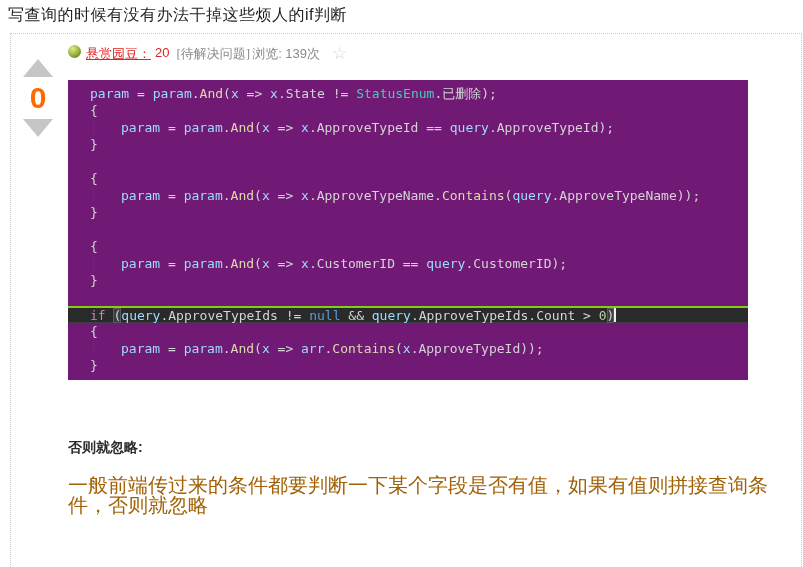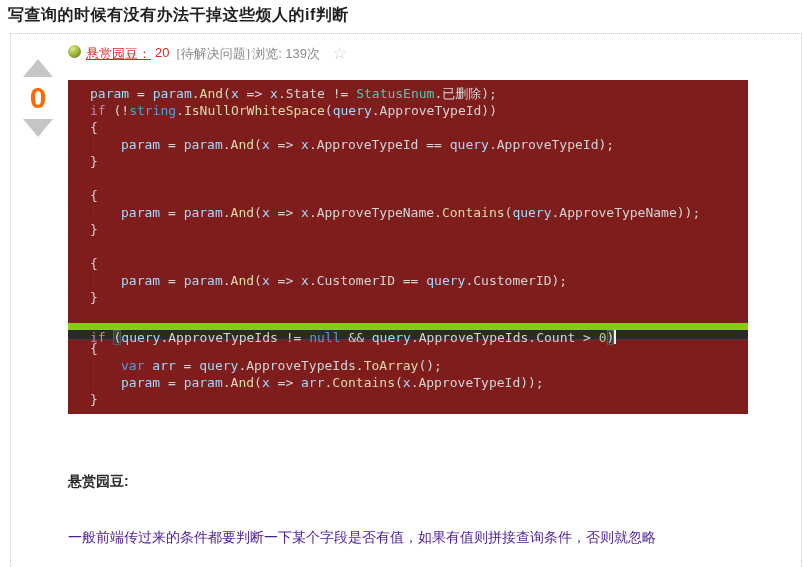--- a/index.html
+++ b/index.html
@@ -1,20 +1,20 @@
 <!DOCTYPE html>
 <html><head>
 <meta charset="utf-8">
 <style>
   * { box-sizing: border-box; margin: 0; padding: 0; }
   html, body { width: 803px; height: 567px; overflow: hidden; background: #fff;
     font-family: "Liberation Sans", sans-serif; position: relative; }
 
   .page-title { position: absolute; left: 8px; top: 5px; font-size: 16px;
-    font-weight: bold; color: #1f1f1f; letter-spacing: 0.5px; }
+    font-weight: normal; color: #1f1f1f; letter-spacing: 0.5px; }
 
   .qbox { position: absolute; left: 10px; top: 33px; width: 792px; height: 560px;
     border: 1px dotted #c9c9c9; background: #fff; }
 
   
   .vote { position: absolute; left: 7px; top: 25px; width: 40px; text-align: center; }
   .arrow-up { width: 0; height: 0; margin: 0 auto; cursor: pointer;
     border-left: 15px solid transparent; border-right: 15px solid transparent;
     border-bottom: 18px solid #c6c6c6; }
   .arrow-down { width: 0; height: 0; margin: 0 auto; cursor: pointer;
@@ -31,40 +31,40 @@
   .bean { width: 13px; height: 13px; border-radius: 50%; display: inline-block;
     background: radial-gradient(circle at 35% 28%, #dcea90 0%, #a9c04a 40%, #6d8a20 80%, #55701a 100%);
     margin-right: 5px; flex: 0 0 auto; }
   .bounty-link { color: #e02222; text-decoration: underline; cursor: pointer; }
   .bounty-value { color: #e02222; margin: 0 7px 12px 4px; }
   .status { margin-right: 2px; font-family: Liberation Serif, serif; }
   .views { margin-right: 12px; }
   .star { color: #d5d5d5; font-size: 17px; cursor: pointer; line-height: 17px; }
 
   
-  .code-shot { margin-top: 15px; width: 680px; background: #7f1d1d;
+  .code-shot { margin-top: 15px; width: 680px; background: #701a75;
     padding: 5px 0 6px 0; cursor: default; }
   .code-line { position: relative; height: 17px; line-height: 17px; padding-left: 22px;
     font-family: "DejaVu Sans Mono", monospace; font-size: 13px; color: #d4d4d4;
     white-space: pre; }
-  .code-line.hl { background: #2a2a2b; border-top: 7px solid #84cc16;
+  .code-line.hl { background: #2a2a2b; border-top: 2px solid #84cc16;
     border-bottom: 1px solid #3e3e42; line-height: 15px; }
   .code-line.gd::before { content: ""; position: absolute; left: 25px; top: 1px;
     bottom: 1px; border-left: 1px dotted #4a4a4a; }
   .ind1 { margin-left: 31px; display: inline-block; }
   .tk-d { color: #d4d4d4; } .tk-v { color: #9cdcfe; } .tk-m { color: #dcdcaa; }
   .tk-k { color: #c586c0; } .tk-b { color: #569cd6; } .tk-t { color: #4ec9b0; }
   .tk-n { color: #b5cea8; }
   .bm { background: #3a3d41; box-shadow: 0 0 0 1px #5a5a5c inset; }
   .cursor { display: inline-block; width: 2px; height: 14px; background: #f0f0f0;
     vertical-align: -2px; }
 
   
   .supp-title { margin-top: 59px; font-size: 14px; font-weight: bold; color: #2b2b2b; }
-  .supp-text { margin-top: 36px; font-size: 14px; color: #4c1d95; line-height: 20px; }
+  .supp-text { margin-top: 18px; font-size: 20px; color: #a16207; line-height: 20px; }
 </style>
 </head>
 <body>
 
 <h1 class="page-title">写查询的时候有没有办法干掉这些烦人的if判断</h1>
 
 <div class="qbox">
 
   <div class="vote">
     <div class="arrow-up"></div>
@@ -78,37 +78,35 @@
       <span class="bean"></span>
       <a class="bounty-link">悬赏园豆：</a>
       <span class="bounty-value">20</span>
       <span class="status">[待解决问题]</span>
       <span class="views">浏览: 139次</span>
       <span class="star">☆</span>
     </div>
 
     <div class="code-shot" id="code-editor">
         <div class="code-line"><span><span class="tk-v">param</span><span class="tk-d"> = </span><span class="tk-v">param</span><span class="tk-d">.</span><span class="tk-m">And</span><span class="tk-d">(</span><span class="tk-v">x</span><span class="tk-d"> =&gt; </span><span class="tk-v">x</span><span class="tk-d">.State != </span><span class="tk-t">StatusEnum</span><span class="tk-d">.已删除);</span></span></div>
-        <div class="code-line"><span><span class="tk-k">if</span><span class="tk-d"> (!</span><span class="tk-b">string</span><span class="tk-d">.</span><span class="tk-m">IsNullOrWhiteSpace</span><span class="tk-d">(</span><span class="tk-v">query</span><span class="tk-d">.ApproveTypeId))</span></span></div>
         <div class="code-line"><span><span class="tk-d">{</span></span></div>
         <div class="code-line gd"><span class="ind1"><span class="tk-v">param</span><span class="tk-d"> = </span><span class="tk-v">param</span><span class="tk-d">.</span><span class="tk-m">And</span><span class="tk-d">(</span><span class="tk-v">x</span><span class="tk-d"> =&gt; </span><span class="tk-v">x</span><span class="tk-d">.ApproveTypeId == </span><span class="tk-v">query</span><span class="tk-d">.ApproveTypeId);</span></span></div>
         <div class="code-line"><span><span class="tk-d">}</span></span></div>
         <div class="code-line"><span></span></div>
         <div class="code-line"><span><span class="tk-d">{</span></span></div>
         <div class="code-line gd"><span class="ind1"><span class="tk-v">param</span><span class="tk-d"> = </span><span class="tk-v">param</span><span class="tk-d">.</span><span class="tk-m">And</span><span class="tk-d">(</span><span class="tk-v">x</span><span class="tk-d"> =&gt; </span><span class="tk-v">x</span><span class="tk-d">.ApproveTypeName.</span><span class="tk-m">Contains</span><span class="tk-d">(</span><span class="tk-v">query</span><span class="tk-d">.ApproveTypeName));</span></span></div>
         <div class="code-line"><span><span class="tk-d">}</span></span></div>
         <div class="code-line"><span></span></div>
         <div class="code-line"><span><span class="tk-d">{</span></span></div>
         <div class="code-line gd"><span class="ind1"><span class="tk-v">param</span><span class="tk-d"> = </span><span class="tk-v">param</span><span class="tk-d">.</span><span class="tk-m">And</span><span class="tk-d">(</span><span class="tk-v">x</span><span class="tk-d"> =&gt; </span><span class="tk-v">x</span><span class="tk-d">.CustomerID == </span><span class="tk-v">query</span><span class="tk-d">.CustomerID);</span></span></div>
         <div class="code-line"><span><span class="tk-d">}</span></span></div>
         <div class="code-line"><span></span></div>
         <div class="code-line hl"><span><span class="tk-k">if</span><span class="tk-d"> </span><span class="tk-d bm">(</span><span class="tk-v">query</span><span class="tk-d">.ApproveTypeIds != </span><span class="tk-b">null</span><span class="tk-d"> &amp;&amp; </span><span class="tk-v">query</span><span class="tk-d">.ApproveTypeIds.Count &gt; </span><span class="tk-n">0</span><span class="tk-d bm">)</span><span class="cursor"></span></span></div>
         <div class="code-line"><span><span class="tk-d">{</span></span></div>
-        <div class="code-line gd"><span class="ind1"><span class="tk-b">var</span><span class="tk-d"> </span><span class="tk-v">arr</span><span class="tk-d"> = </span><span class="tk-v">query</span><span class="tk-d">.ApproveTypeIds.</span><span class="tk-m">ToArray</span><span class="tk-d">();</span></span></div>
         <div class="code-line gd"><span class="ind1"><span class="tk-v">param</span><span class="tk-d"> = </span><span class="tk-v">param</span><span class="tk-d">.</span><span class="tk-m">And</span><span class="tk-d">(</span><span class="tk-v">x</span><span class="tk-d"> =&gt; </span><span class="tk-v">arr</span><span class="tk-d">.</span><span class="tk-m">Contains</span><span class="tk-d">(</span><span class="tk-v">x</span><span class="tk-d">.ApproveTypeId));</span></span></div>
         <div class="code-line"><span><span class="tk-d">}</span></span></div>
       </div>
 
-    <div class="supp-title">悬赏园豆:</div>
+    <div class="supp-title">否则就忽略:</div>
     <div class="supp-text">一般前端传过来的条件都要判断一下某个字段是否有值，如果有值则拼接查询条件，否则就忽略</div>
 
   </div>
 </div>
 
 </body></html>

